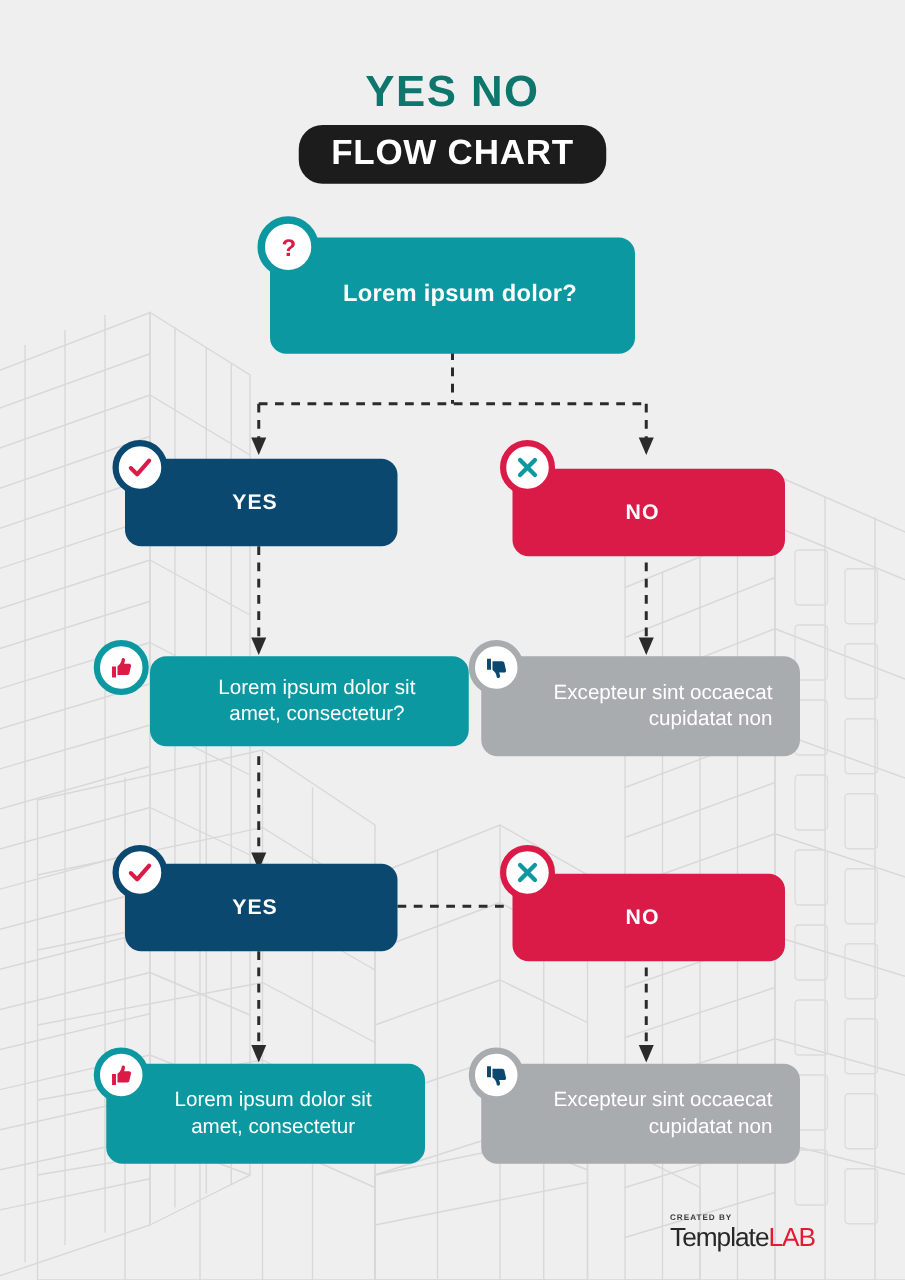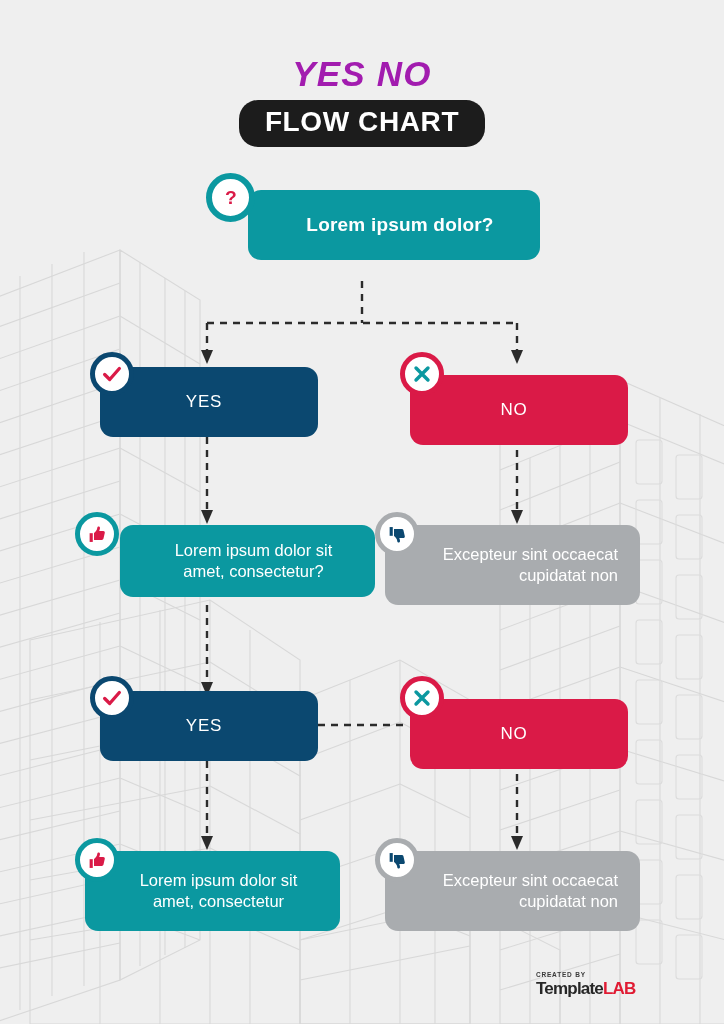--- a/index.html
+++ b/index.html
@@ -36,24 +36,23 @@
     top: 56px;
     left: 0;
     width: 724px;
     text-align: center;
     z-index: 3;
   }
   .title-top {
     font-size: 35px;
     font-weight: bold;
     letter-spacing: 1.2px;
-    color: #a21caf;
+    color: #0f766e;
     line-height: 1;
     margin-bottom: 9px;
-    font-style: italic;
   }
   .title-pill {
     display: inline-block;
     background: #1c1c1c;
     color: #ffffff;
     font-size: 28px;
     font-weight: bold;
     letter-spacing: 0.6px;
     border-radius: 19px;
     padding: 8px 26px 11px 26px;
@@ -75,21 +74,21 @@
   .node-label {
     padding: 0 22px 0 34px;
     line-height: 1.27;
   }
   .node.teal   { background: #0b98a0; }
   .node.navy   { background: #0b4870; }
   .node.red    { background: #da1a47; margin-top: 8px; }
   .node.grey   { background: #a9acaf; text-align: right; }
 
   .node.bold .node-label {
-    font-weight: normal;
+    font-weight: bold;
     font-size: 17px;
     letter-spacing: 0.8px;
     padding-left: 12px;
   }
   .node.body .node-label {
     font-size: 16.5px;
     font-weight: normal;
   }
   .node.head .node-label {
     font-size: 19px;
@@ -126,22 +125,22 @@
   }
   .logo-created {
     font-size: 6.5px;
     font-weight: bold;
     letter-spacing: 0.8px;
     color: #3a3a3a;
     line-height: 1;
     margin-bottom: 1px;
   }
   .logo-word {
-    font-size: 17px;
-    font-weight: bold;
+    font-size: 21px;
+    font-weight: normal;
     line-height: 1;
     letter-spacing: -0.8px;
   }
   .logo-template { color: #272727; }
   .logo-lab { color: #e01b33; }
 </style>
 </head>
 <body>
 
 <div class="canvas">
@@ -323,21 +322,21 @@
       <polygon points="207,364 201,350 213,350"></polygon>
       <polygon points="517,364 511,350 523,350"></polygon>
       <polygon points="207,524 201,510 213,510"></polygon>
       <polygon points="517,524 511,510 523,510"></polygon>
       <polygon points="207,696 201,682 213,682"></polygon>
       <polygon points="207,850 201,836 213,836"></polygon>
       <polygon points="517,850 511,836 523,836"></polygon>
     </g>
   </svg>
 
-  <div class="node teal head" style="left:216px; top:190px; width:292px; height:70px;margin-left:32px;">
+  <div class="node teal head" style="left:216px; top:190px; width:292px; height:93px;">
     <span class="node-label">Lorem ipsum dolor?</span>
   </div>
   <div class="badge" style="left:206px; top:173px; width:49px; height:49px; border:6px solid #0b98a0;">
     <svg width="22" height="22" viewBox="0 0 24 24">
       <text x="12" y="19" text-anchor="middle" font-family="Liberation Sans, sans-serif" font-size="21" font-weight="bold" fill="#da1a47">?</text>
     </svg>
   </div>
 
   <div class="node navy bold" style="left:100px; top:367px; width:218px; height:70px;">
     <span class="node-label">YES</span>

